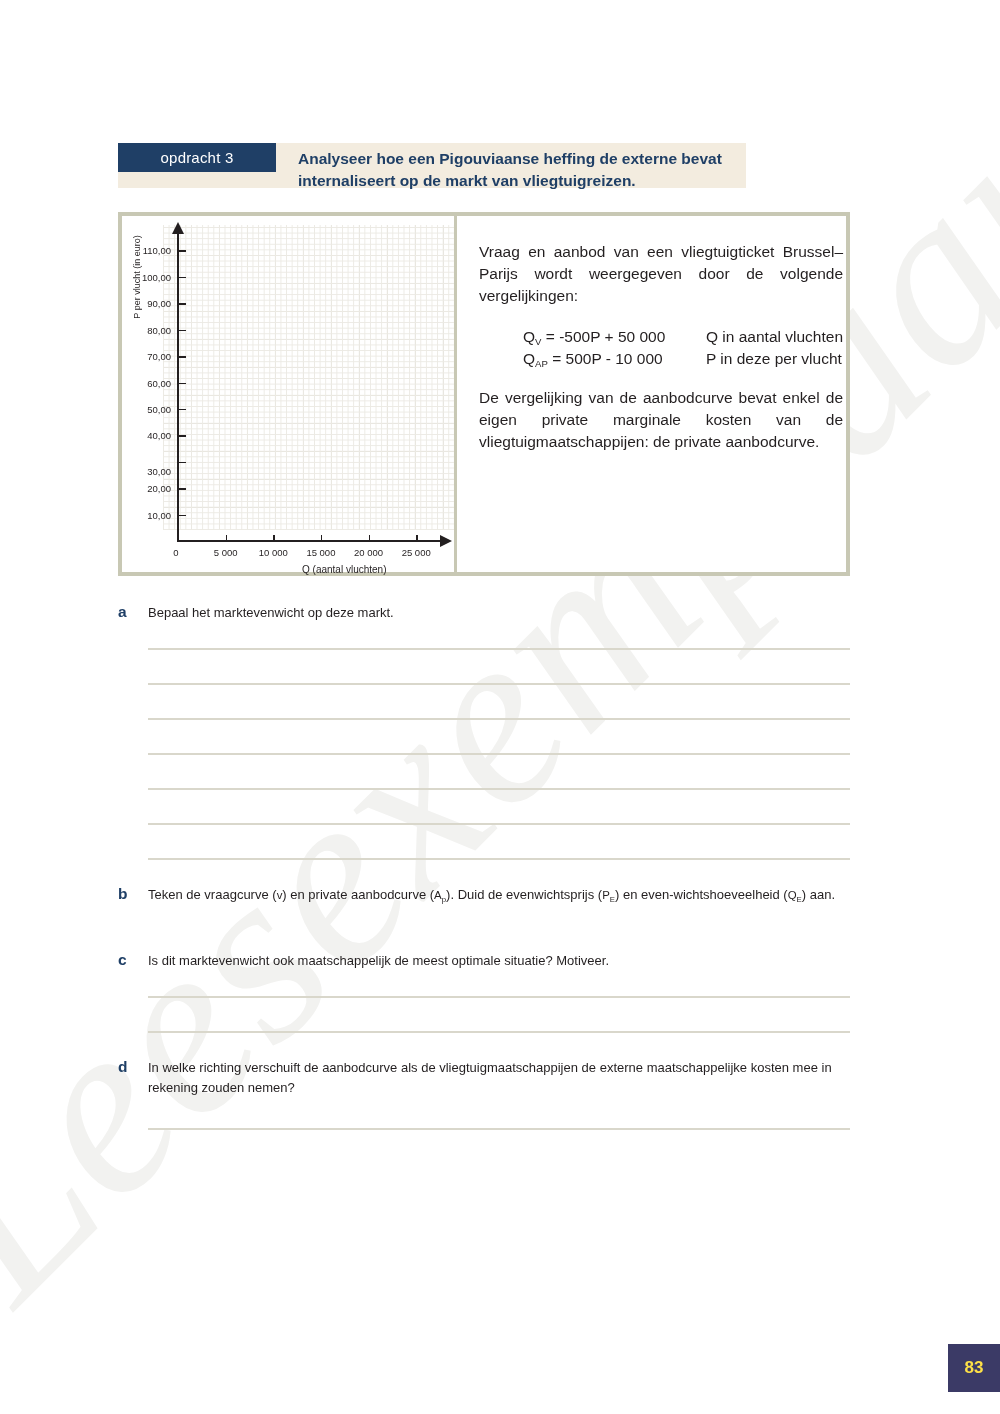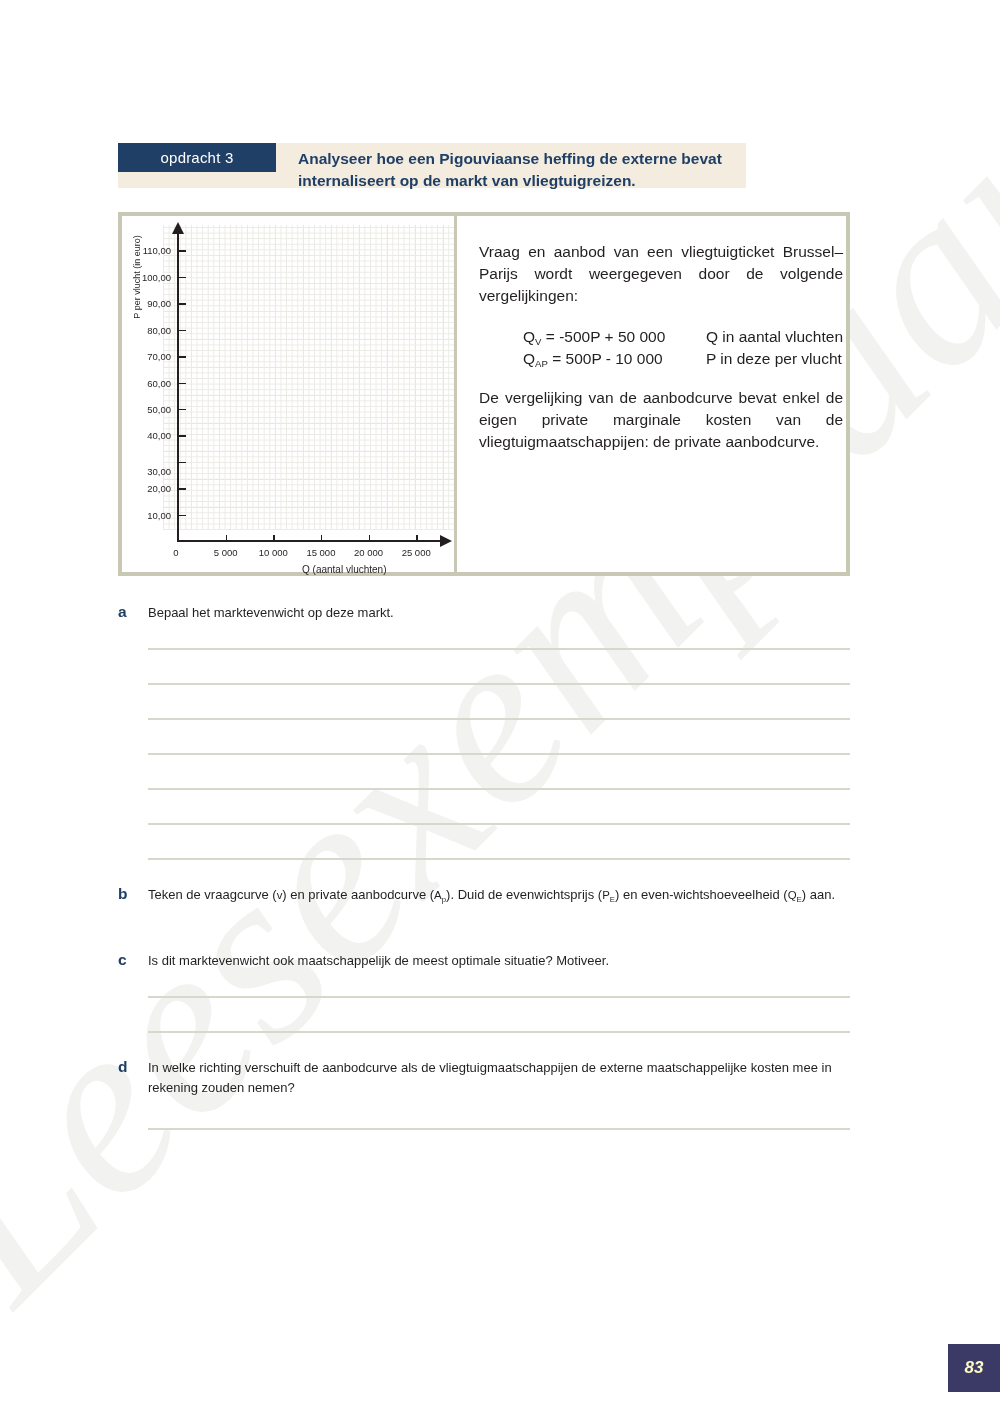--- a/index.html
+++ b/index.html
@@ -265,27 +265,26 @@
   }
 
   
   .page-number {
     position: absolute;
     right: 0px;
     bottom: 22px;
     width: 52px;
     height: 48px;
     background: #3b3a66;
-    color: #fef9c3;
+    color: #fde047;
     font-size: 17px;
     font-weight: 700;
     display: flex;
     align-items: center;
     justify-content: center;
-    font-style: italic;
   }
 </style>
 </head>
 <body>
 
 <div class="watermark-layer">
   <div class="watermark-text">Leesexemplaar</div>
 </div>
 
 <div class="page">

